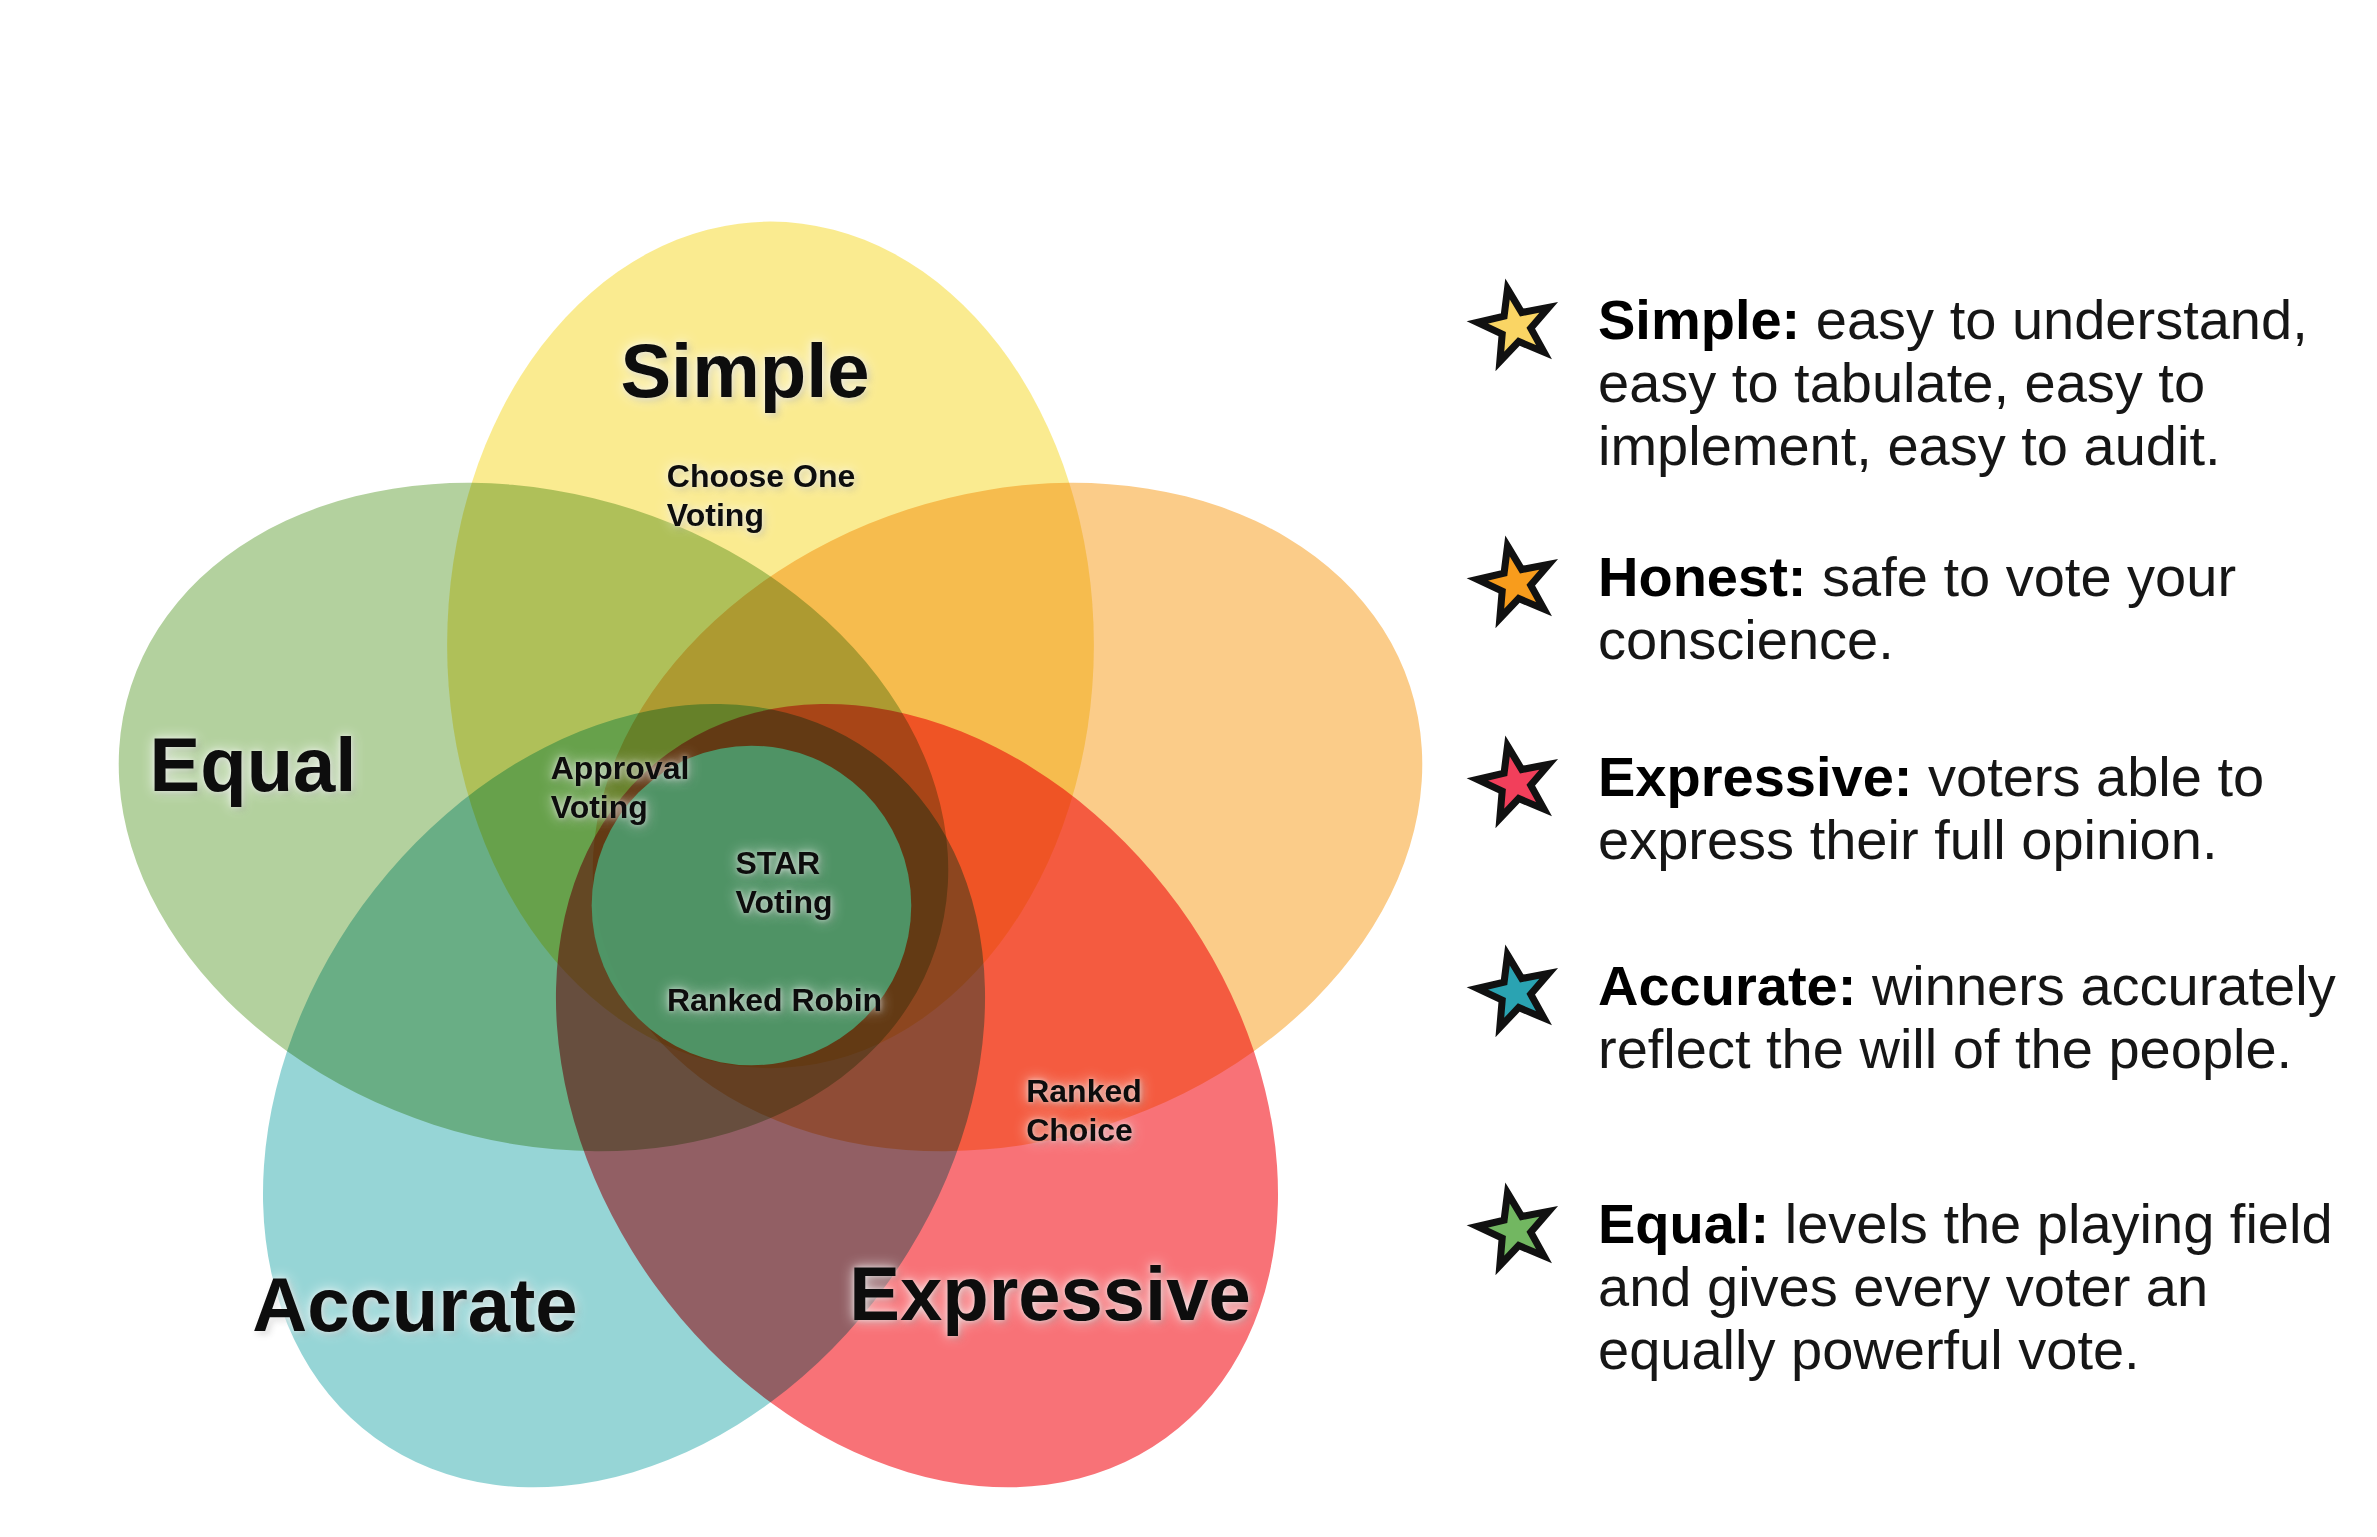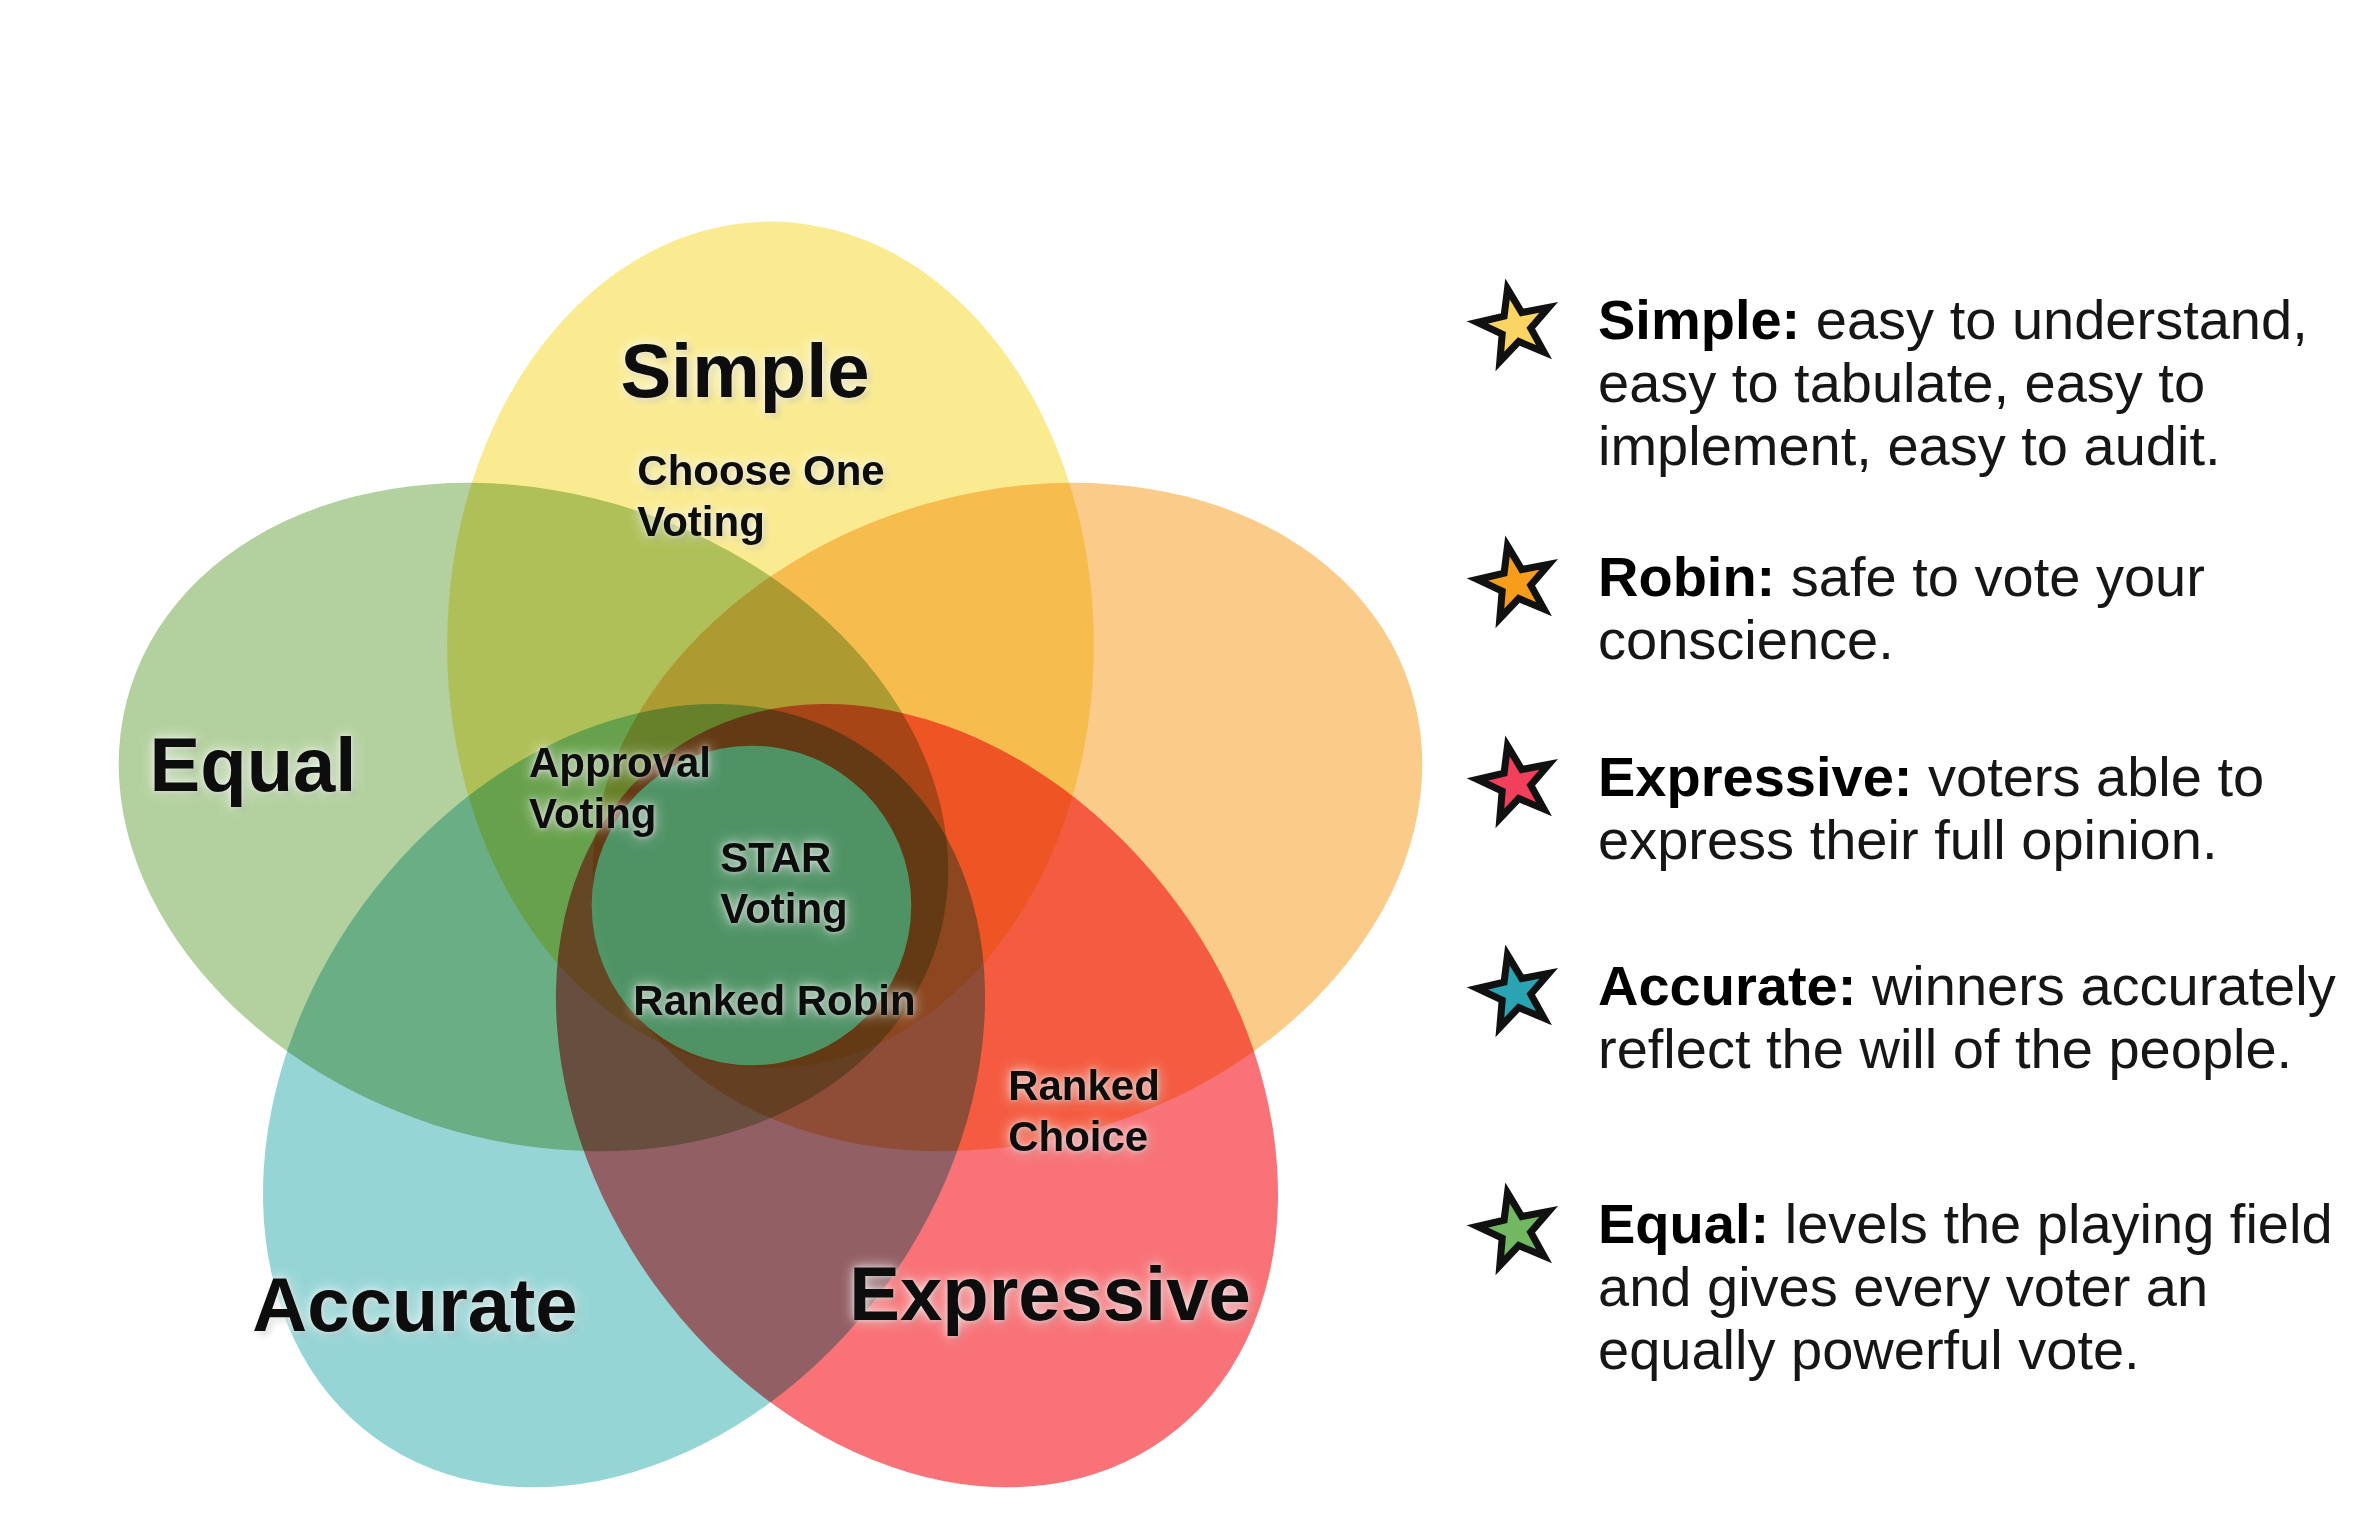--- a/index.html
+++ b/index.html
@@ -15,21 +15,21 @@
   svg.venn { position:absolute; left:0; top:0; isolation:isolate; }
   .petal { mix-blend-mode:multiply; fill-opacity:0.85; }
   .vlabel {
     position:absolute; transform:translate(-50%,-50%);
     color:#0d0d0d; font-weight:700; white-space:pre-line;
     text-shadow:0 0 13.3px rgba(255,255,255,0.85), 0 0 4.8px rgba(255,255,255,0.55),
                 2.9px 2.9px 6.7px rgba(70,70,70,0.25);
     line-height:1.18;
   }
   .petal-title { font-size:76px; }
-  .method-label { font-size:42px; line-height:1.22; }
+  .method-label { font-size:32px; line-height:1.22; }
   .legend { position:absolute; left:1465px; top:0; width:904px; height:1402px; }
   .legend-item { position:absolute; left:0; width:904px; }
   .legend-item .star-wrap { position:absolute; left:0; top:-5.7px; width:101px; height:101px; }
   .legend-text {
     position:absolute; left:133px; top:5.7px; width:761px;
     font-size:56px; line-height:63px; color:#161616; font-weight:400;
   }
   .legend-text b { font-weight:700; color:#000000; }
 </style>
 </head>
@@ -72,21 +72,21 @@
       <svg class="star-wrap" viewBox="-50 -50 100 100">
         <polygon points="-7.9,-37.2 6.2,-13.9 32.9,-19 15.1,1.6 28.2,25.4 3.2,14.9 -15.5,34.7 -13.2,7.6 -37.8,-4 -11.3,-10.2" stroke="#111111" stroke-width="7" stroke-linejoin="miter" stroke-miterlimit="12" fill="#FAD564"></polygon>
       </svg>
       <div class="legend-text"><b>Simple:</b> <span>easy to understand, easy to tabulate, easy to implement, easy to audit.</span></div>
     </div>
 
     <div class="legend-item" style="top:539px;">
       <svg class="star-wrap" viewBox="-50 -50 100 100">
         <polygon points="-7.9,-37.2 6.2,-13.9 32.9,-19 15.1,1.6 28.2,25.4 3.2,14.9 -15.5,34.7 -13.2,7.6 -37.8,-4 -11.3,-10.2" stroke="#111111" stroke-width="7" stroke-linejoin="miter" stroke-miterlimit="12" fill="#F89C1C"></polygon>
       </svg>
-      <div class="legend-text"><b>Robin:</b> <span>safe to vote your conscience.</span></div>
+      <div class="legend-text"><b>Honest:</b> <span>safe to vote your conscience.</span></div>
     </div>
 
     <div class="legend-item" style="top:739px;">
       <svg class="star-wrap" viewBox="-50 -50 100 100">
         <polygon points="-7.9,-37.2 6.2,-13.9 32.9,-19 15.1,1.6 28.2,25.4 3.2,14.9 -15.5,34.7 -13.2,7.6 -37.8,-4 -11.3,-10.2" stroke="#111111" stroke-width="7" stroke-linejoin="miter" stroke-miterlimit="12" fill="#F23F5B"></polygon>
       </svg>
       <div class="legend-text"><b>Expressive:</b> <span>voters able to express their full opinion.</span></div>
     </div>
 
     <div class="legend-item" style="top:948px;">

